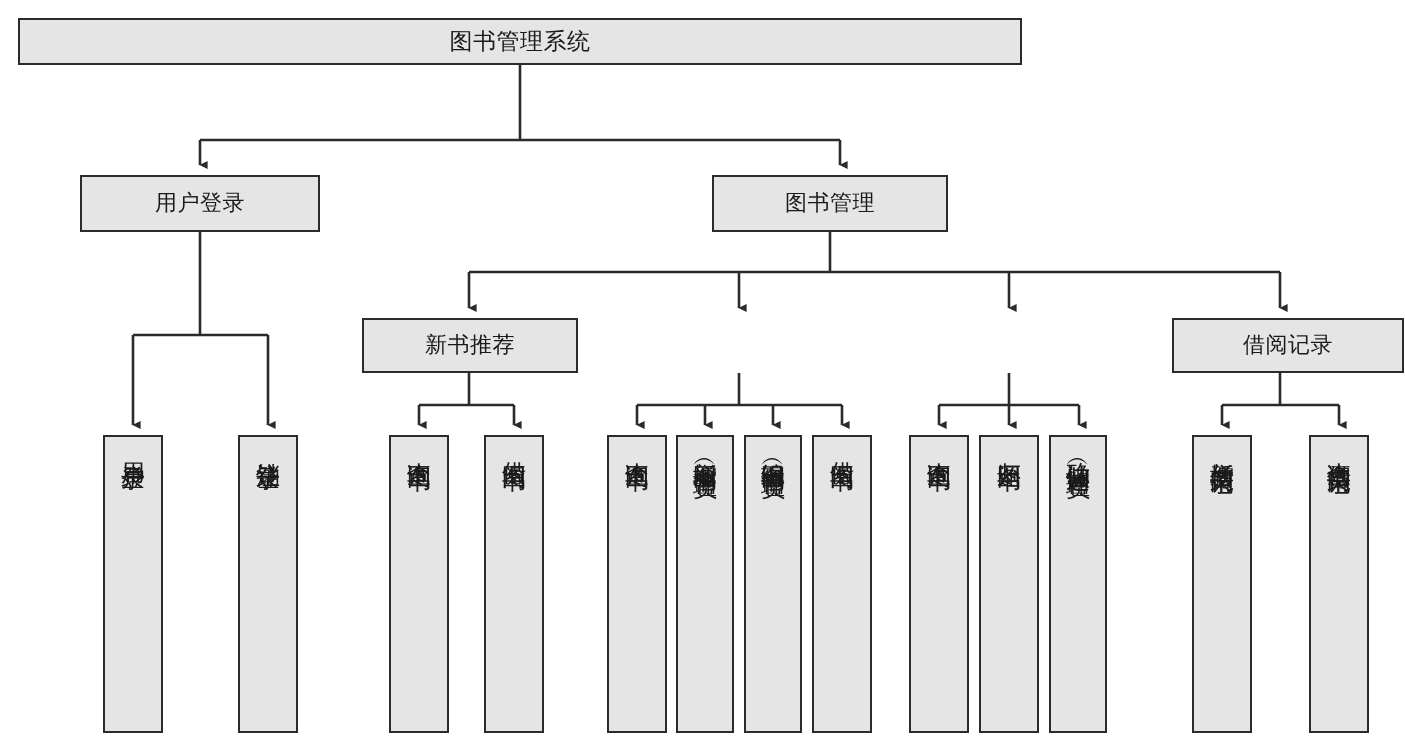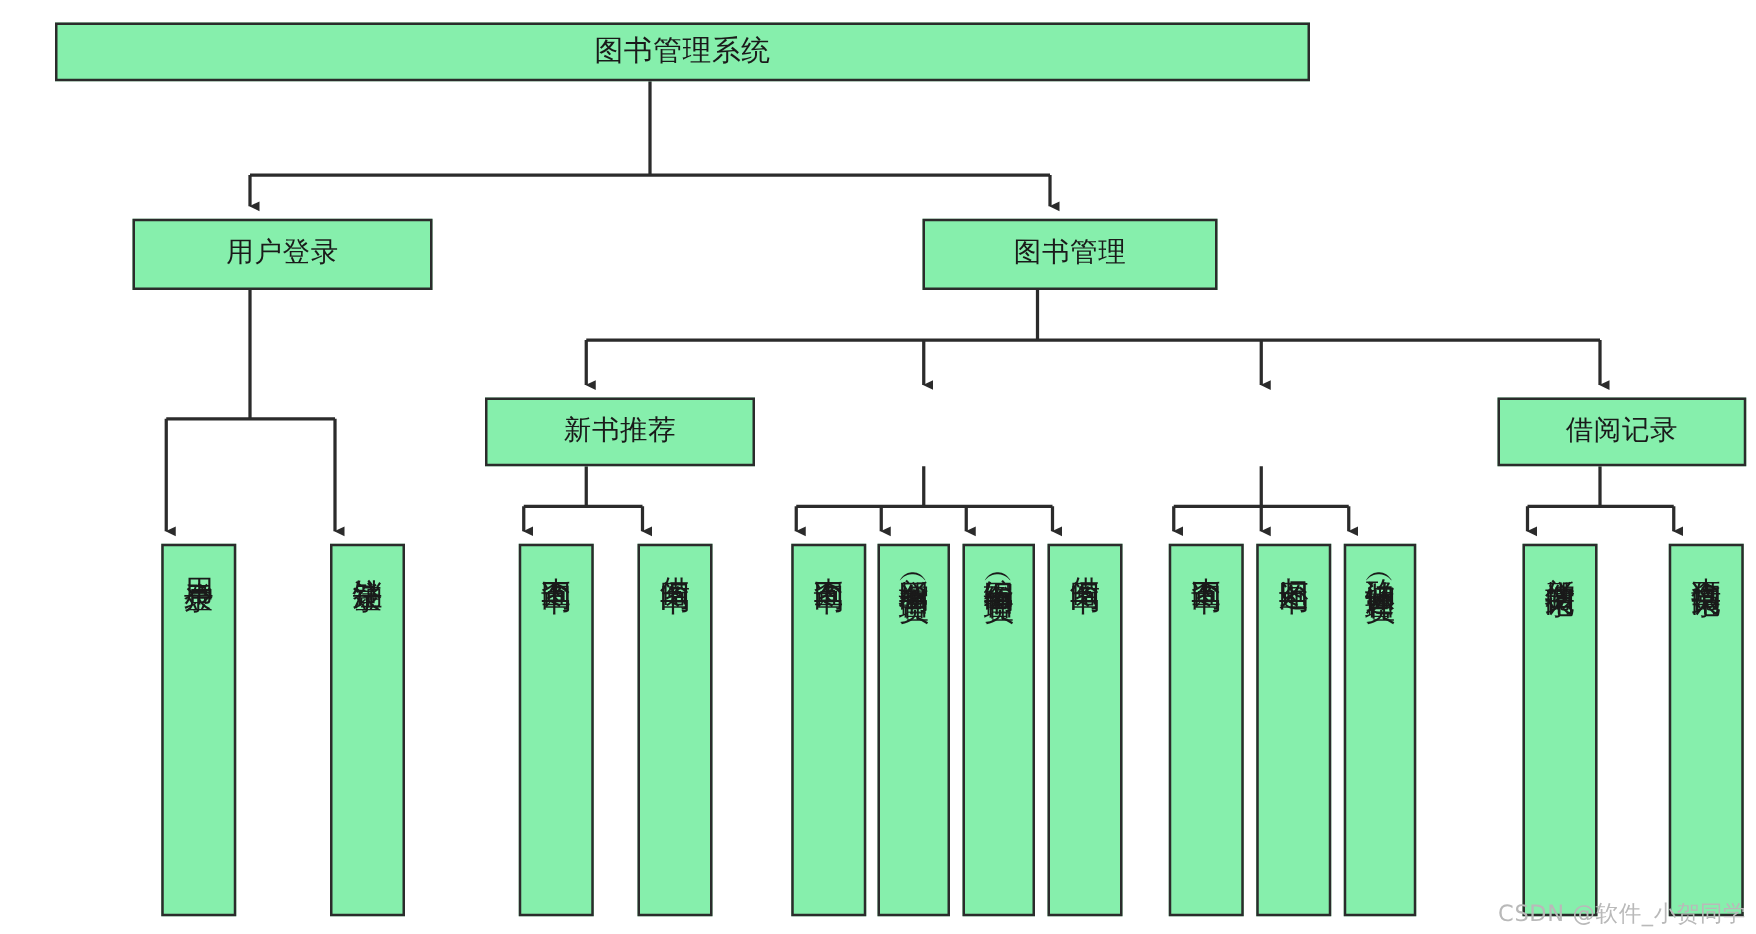--- a/index.html
+++ b/index.html
@@ -24,27 +24,26 @@
     position: absolute;
     left: 0;
     top: 0;
     width: 1405px;
     height: 747px;
     pointer-events: none;
   }
   .node {
     position: absolute;
     box-sizing: border-box;
-    background: #86efac;
+    background: #e5e5e5;
     border: 2px solid #2b2b2b;
     display: flex;
     align-items: center;
     justify-content: center;
     overflow: hidden;
-    margin-left: 26px;
   }
   .node .node-label {
     color: #1a1a1a;
     letter-spacing: 0.5px;
     line-height: 1.12;
     white-space: nowrap;
   }
   .node.horizontal .node-label {
     font-size: 22px;
   }
@@ -137,21 +136,21 @@
   <div class="node horizontal" style="left:80px; top:175px; width:240px; height:57px;">
     <span class="node-label">用户登录</span>
   </div>
   <div class="node horizontal" style="left:362px; top:318px; width:216px; height:55px;">
     <span class="node-label">新书推荐</span>
   </div>
 
   <div class="node horizontal" style="left:712px; top:175px; width:236px; height:57px;">
     <span class="node-label">图书管理</span>
   </div>
-  <div class="node horizontal" style="left:1172px; top:318px; width:199px; height:55px;">
+  <div class="node horizontal" style="left:1172px; top:318px; width:232px; height:55px;">
     <span class="node-label">借阅记录</span>
   </div>
 
   <div class="node leaf" style="left:103px; top:435px; width:60px; height:298px;">
     <span class="node-label">用户登录</span>
   </div>
   <div class="node leaf" style="left:238px; top:435px; width:60px; height:298px;">
     <span class="node-label">注销登录</span>
   </div>
 
@@ -185,15 +184,14 @@
     <span class="node-label">确认归还（管理员）</span>
   </div>
 
   <div class="node leaf" style="left:1192px; top:435px; width:60px; height:298px;">
     <span class="node-label">新增借阅记录</span>
   </div>
   <div class="node leaf" style="left:1309px; top:435px; width:60px; height:298px;">
     <span class="node-label">查询借阅记录</span>
   </div>
 
-  <div class="watermark">CSDN @软件_小贺同学</div>
 
 </div>
 
 </body></html>

